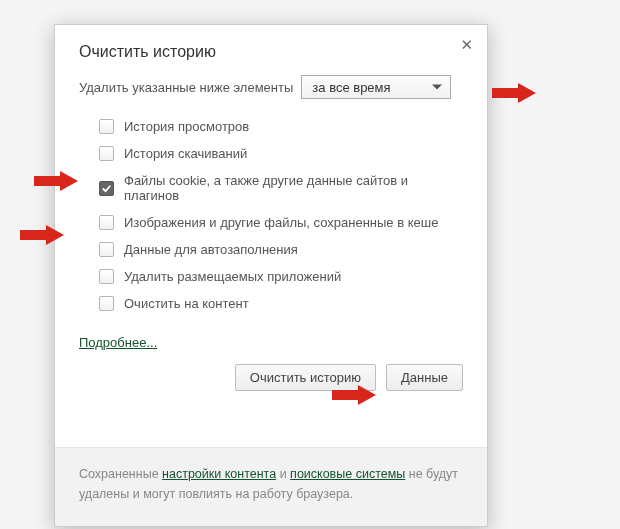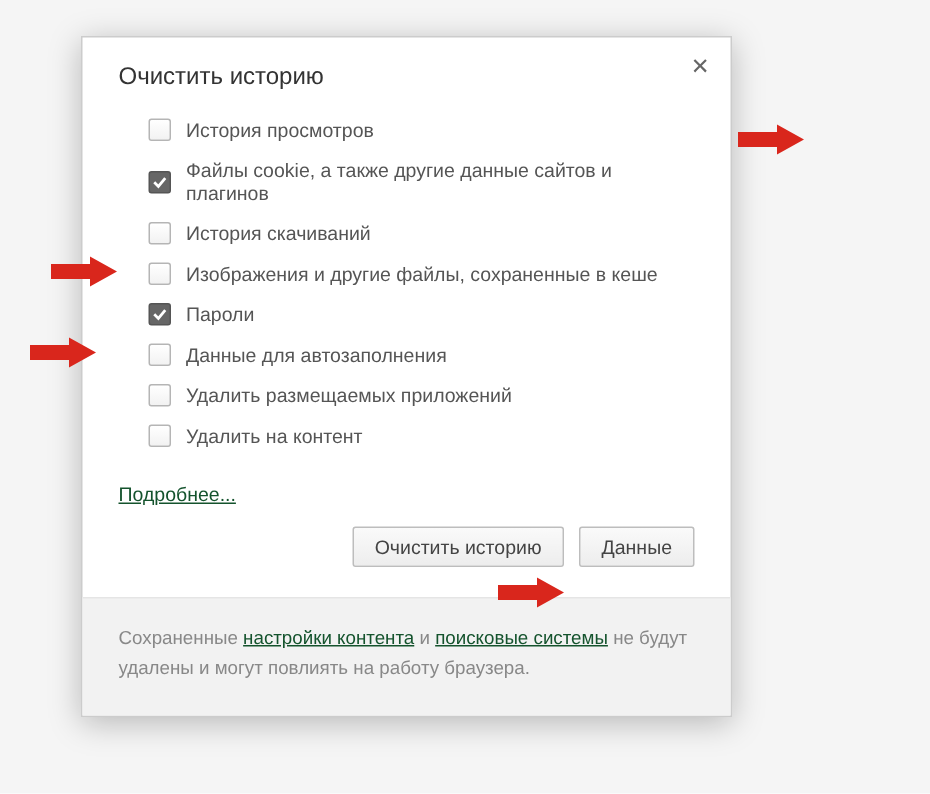--- a/index.html
+++ b/index.html
@@ -55,79 +55,78 @@
   .cb svg { display: none; width: 11px; height: 11px; }
   .more { padding: 14px 24px 6px 24px; }
   .link { color: #14532d; text-decoration: underline; cursor: pointer; }
   .btnbar { display: flex; justify-content: flex-end; gap: 10px; padding: 8px 24px 20px 24px; align-items: center; }
   .btn {
     border: 1px solid #bdbdbd; background: linear-gradient(#fafafa,#ededed);
     padding: 5px 14px; font-size: 13px; color: #444; border-radius: 2px; cursor: pointer;
   }
   .footer {
     background: #f2f2f2; border-top: 1px solid #e5e5e5;
-    padding: 16px 24px 22px 24px; font-size: 12.5px; color: #888; line-height: 1.6;
+    padding: 16px 24px 22px 24px; font-size: 12.5px; color: #888; line-height: 1.6; margin-top: 36px;
   }
   .footer .link { font-size: 12.5px; }
 
   .arrow {
     position: absolute; width: 44px; height: 26px; pointer-events: none;
   }
   .arrow svg { width: 100%; height: 100%; display: block; }
 </style>
 </head>
 <body>
 
 <div class="dialog">
   <div class="hdr">
     <div class="title">Очистить историю</div>
     <div class="close">✕</div>
   </div>
 
+  <div class="row1">
+    <span>Удалить указанные ниже элементы</span>
+    <span class="select">
+      <span>за все время</span>
+      <span class="caret"></span>
+    </span>
+  </div>
 
   <div class="list" id="cb-list">
       <div class="item">
         <span class="cb"></span>
         <span>История просмотров</span>
+      </div>
+      <div class="item">
+        <span class="cb"></span>
+        <span>История скачиваний</span>
       </div>
       <div class="item">
         <span class="cb checked">
           <svg viewBox="0 0 12 12">
             <polyline points="2,6 5,9 10,3" fill="none" stroke="#fff" stroke-width="2"></polyline>
           </svg>
         </span>
         <span>Файлы cookie, а также другие данные сайтов и плагинов</span>
       </div>
       <div class="item">
         <span class="cb"></span>
-        <span>История скачиваний</span>
-      </div>
-      <div class="item">
-        <span class="cb"></span>
         <span>Изображения и другие файлы, сохраненные в кеше</span>
-      </div>
-      <div class="item">
-        <span class="cb checked">
-          <svg viewBox="0 0 12 12">
-            <polyline points="2,6 5,9 10,3" fill="none" stroke="#fff" stroke-width="2"></polyline>
-          </svg>
-        </span>
-        <span>Пароли</span>
       </div>
       <div class="item">
         <span class="cb"></span>
         <span>Данные для автозаполнения</span>
       </div>
       <div class="item">
         <span class="cb"></span>
         <span>Удалить размещаемых приложений</span>
       </div>
       <div class="item">
         <span class="cb"></span>
-        <span>Удалить на контент</span>
+        <span>Очистить на контент</span>
       </div>
     </div>
 
   <div class="more">
     <span class="link">Подробнее...</span>
   </div>
 
   <div class="btnbar">
     <button class="btn">Очистить историю</button>
     <button class="btn">Данные</button>

